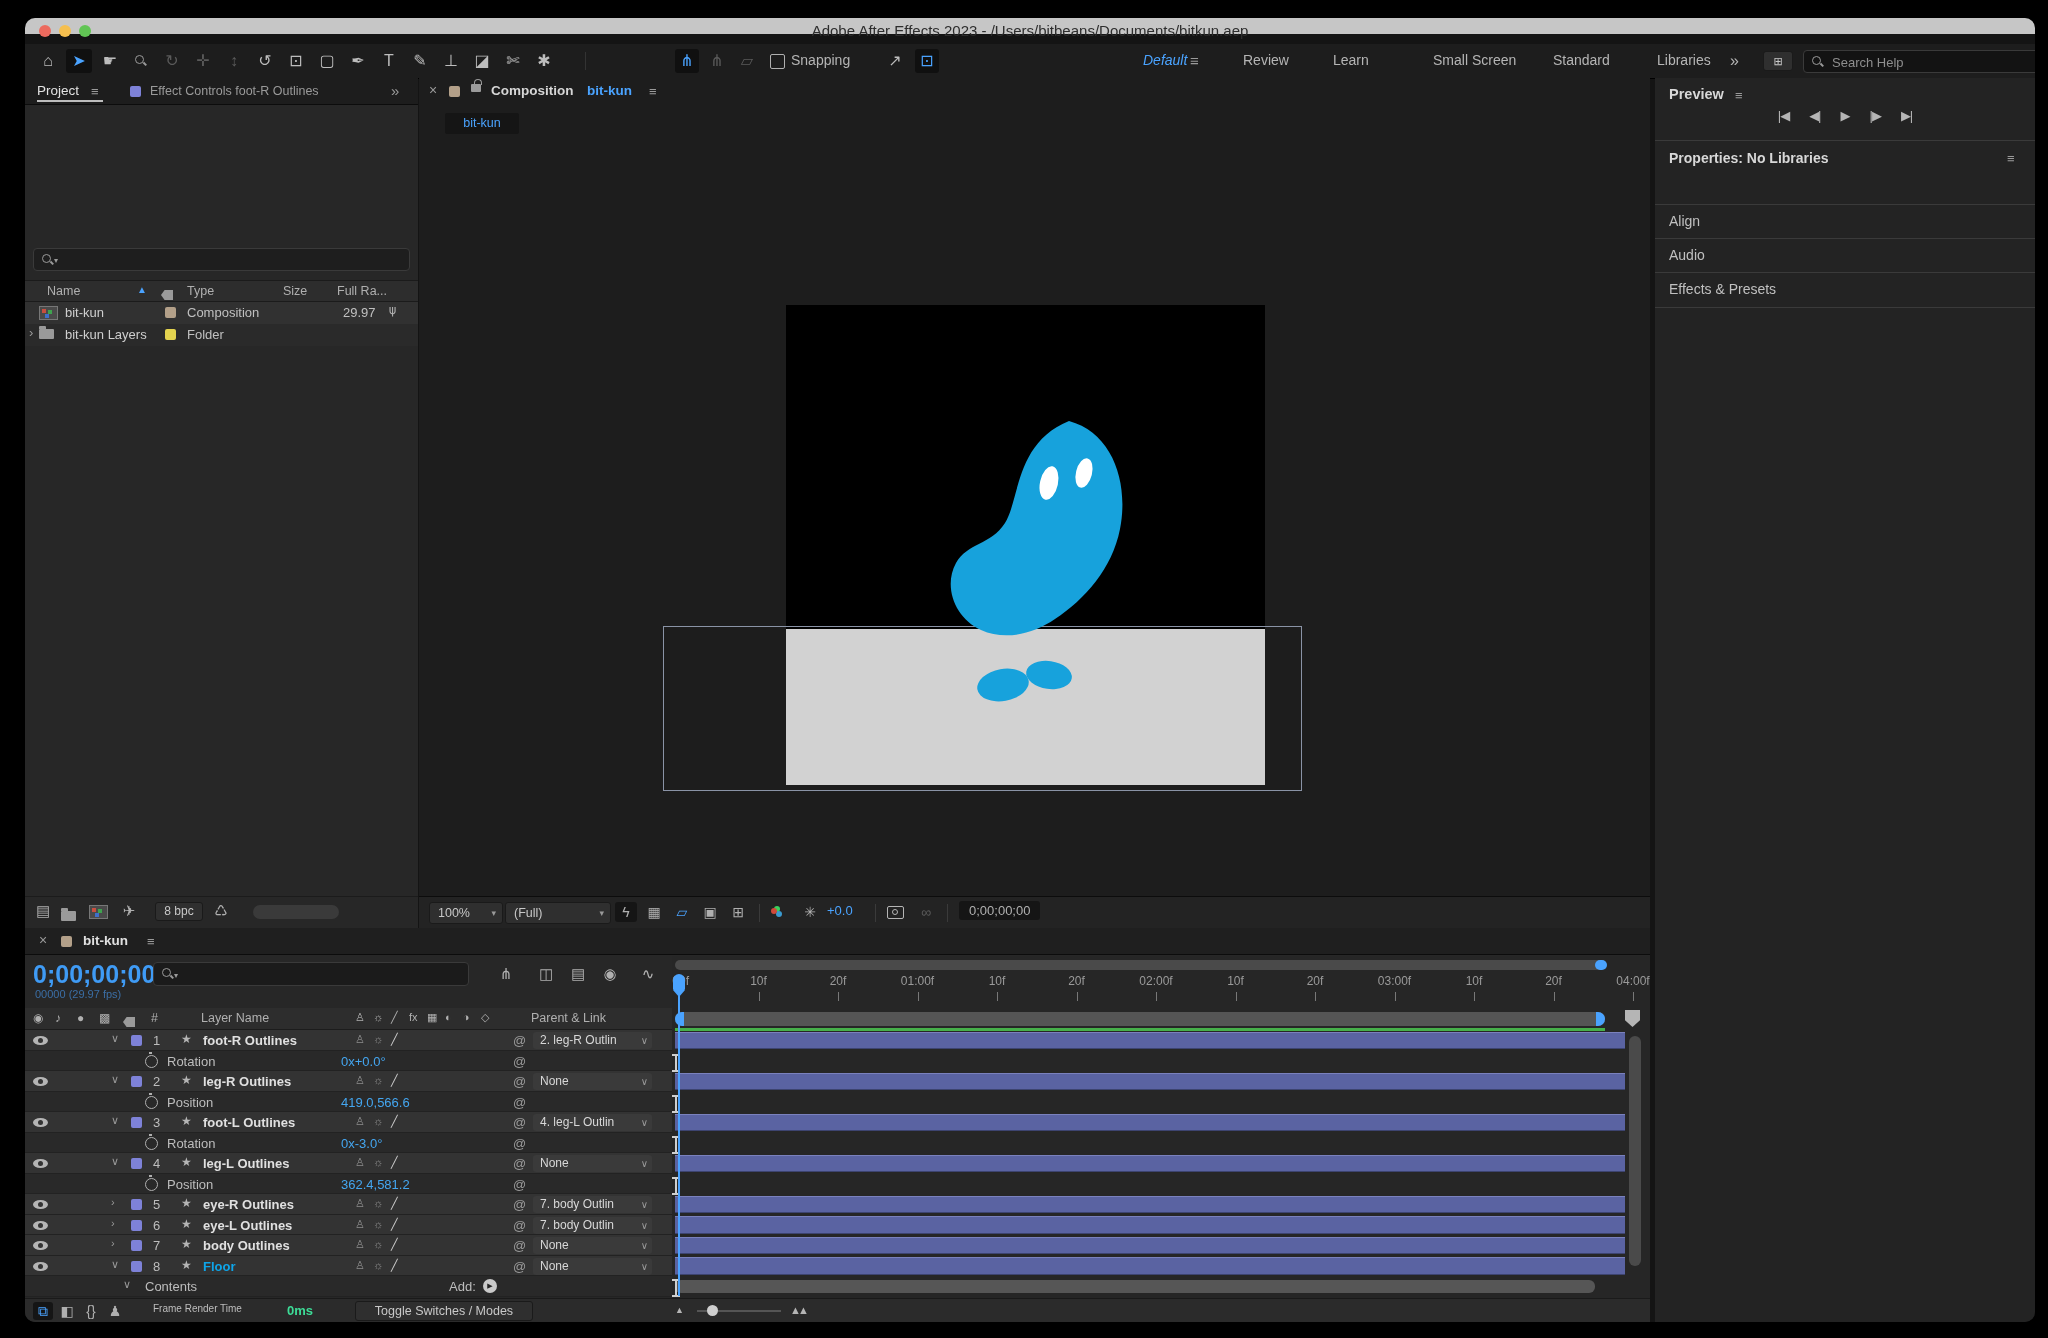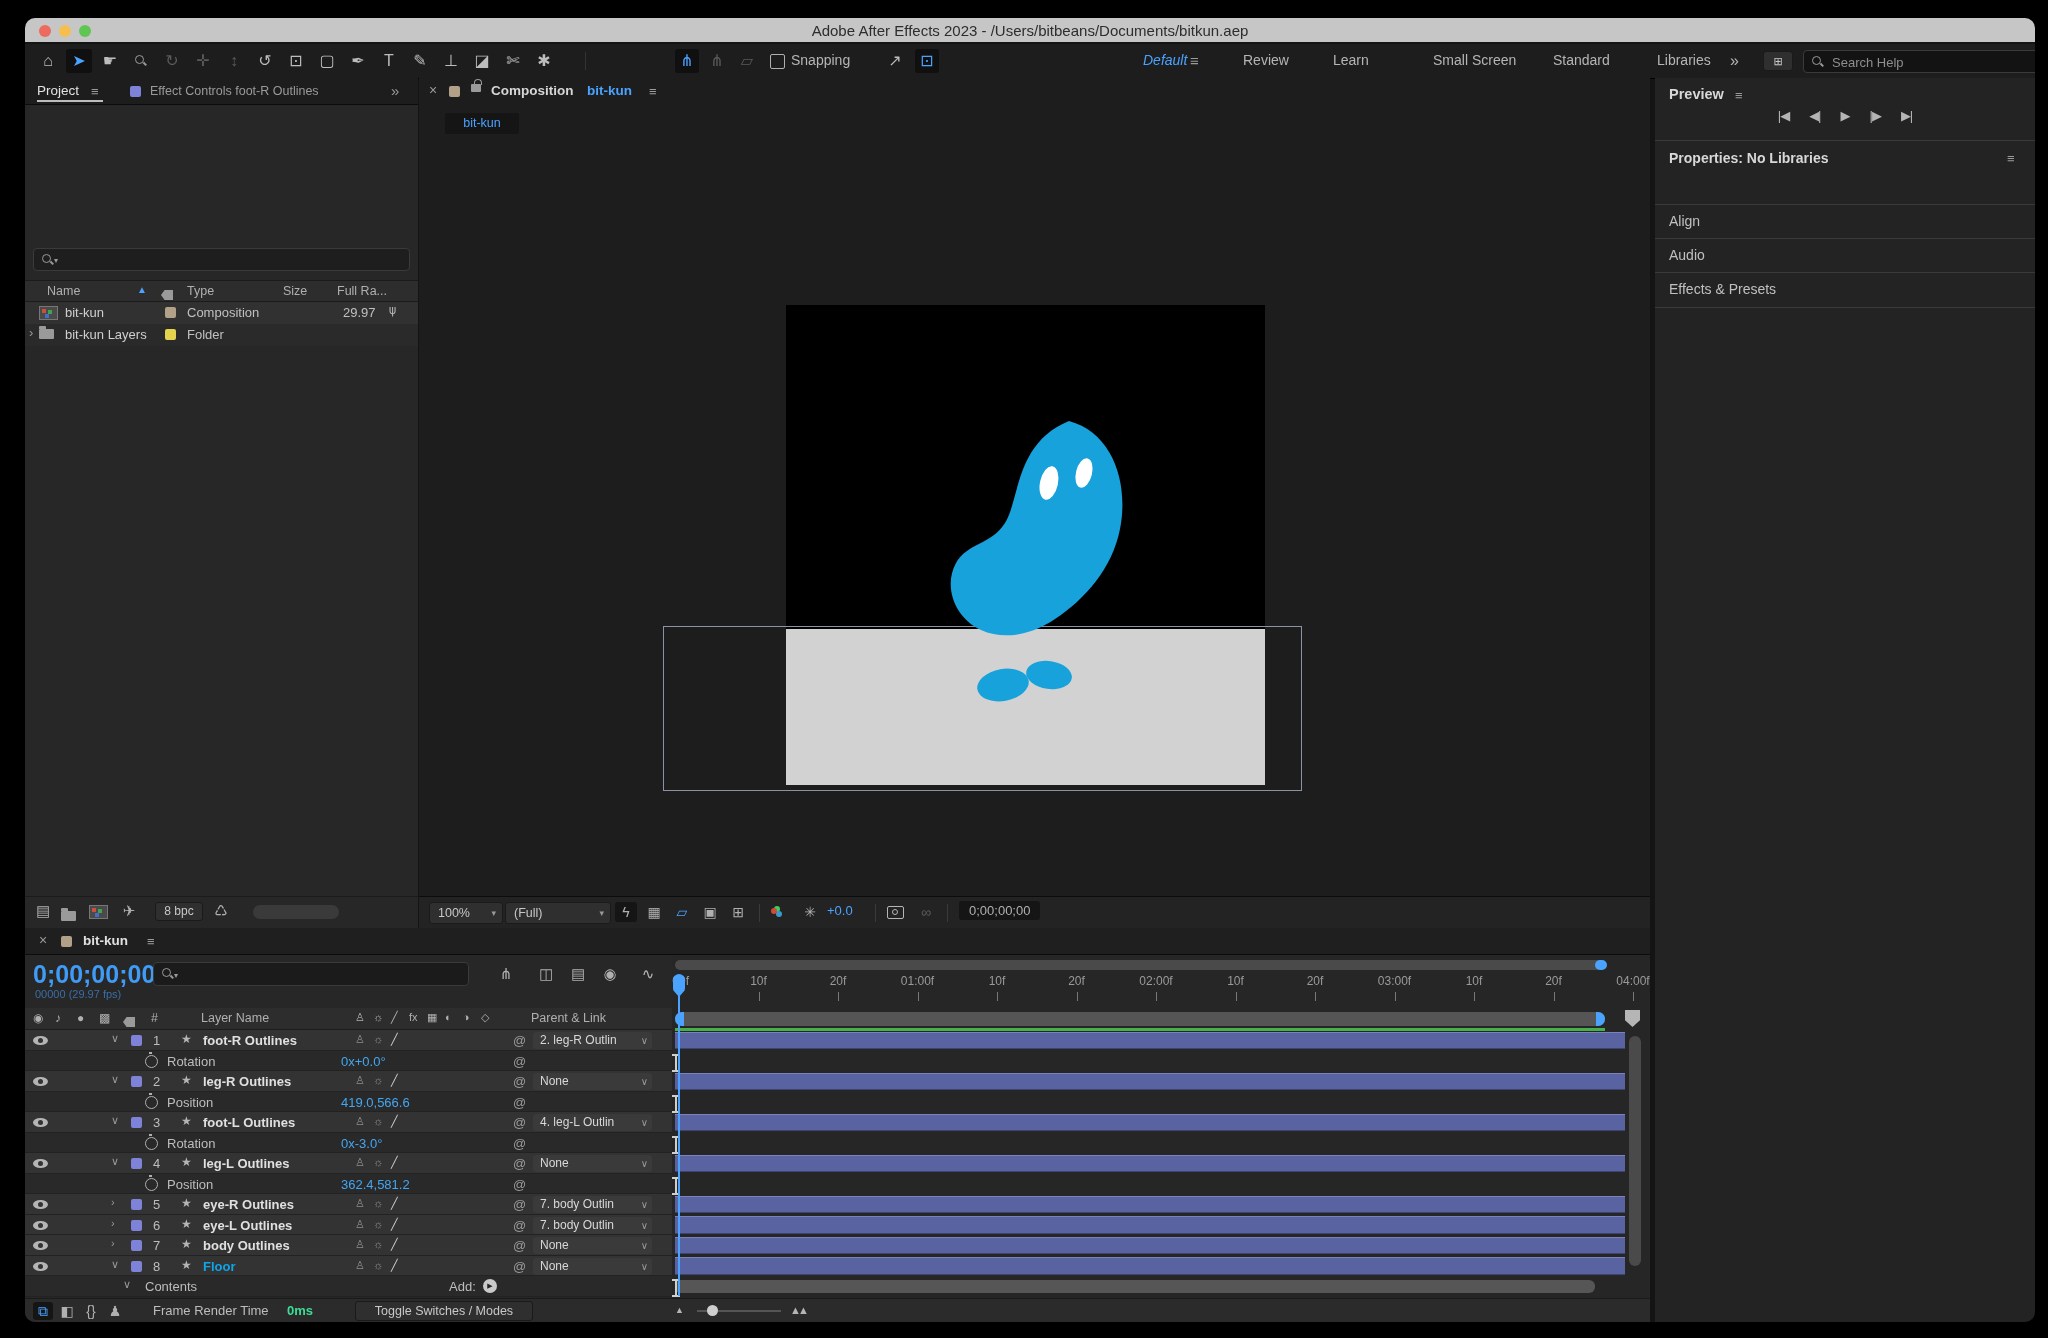--- a/index.html
+++ b/index.html
@@ -1,20 +1,20 @@
 <!DOCTYPE html>
 <html style="--accent_blue: #4aa3ff; --focus_border: #3a6fc4; --layer_bar: #5a63a2; --label_violet: #7e82d8; --label_tan: #b3a089; --label_yellow: #e3d34f; --cache_green: #46b04a; --render_green: #3ddc97; --bean_blue: #17a2dc; --floor_gray: #d2d2d2; --timecode_blue: #3f9bf5; --value_blue: #44a6f0; --titlebar_gray: #c6c6c6; --mac_red: #ec6a5e; --mac_yellow: #f5bf4f; --mac_green: #61c554;"><head>
 <meta charset="utf-8">
 <style>
   html,body{margin:0;padding:0;background:#000;width:2048px;height:1338px;overflow:hidden;
     font-family:"Liberation Sans",sans-serif;-webkit-font-smoothing:antialiased;color:#c8c8c8;}
   .abs{position:absolute;}
   #window{position:absolute;left:25px;top:18px;width:2010px;height:1304px;background:#141414;border-radius:10px;overflow:hidden;}
   
-  #titlebar{position:absolute;left:0;top:0;width:100%;height:24px;background:var(--titlebar_gray);}
+  #titlebar{position:absolute;left:0;top:0;width:100%;height:16px;background:var(--titlebar_gray);}
   .tl{position:absolute;top:7px;width:12px;height:12px;border-radius:50%;}
   #titletext{position:absolute;top:4px;width:100%;text-align:center;font-size:15px;color:#2d2d2d;}
   
   #toolbar{position:absolute;left:0;top:26px;width:100%;height:34px;background:#1d1d1d;border-bottom:1px solid #000;}
   .tool{position:absolute;top:5px;width:26px;height:24px;line-height:24px;text-align:center;font-size:16px;color:#bdbdbd;border-radius:3px;}
   .tool.active{background:#101010;color:var(--accent_blue);}
   .tool.disabled{color:#5a5a5a;}
   .tsep{position:absolute;top:8px;width:1px;height:18px;background:#333;}
   .wslabel{position:absolute;top:8px;font-size:14px;color:#b5b5b5;white-space:nowrap;}
   .wslabel.active{color:var(--accent_blue);}
@@ -497,21 +497,21 @@
       </div>
     <span class="shield" style="left:1600px;top:82px"></span>
 
     <div class="abs" style="left:0;top:370px;width:100%;height:24px;background:#2b2b2b;border-top:1px solid #1a1a1a">
       <div id="tlfootericons">
           <span class="fico blue boxed" style="position: absolute; left: 8px; top: 3px; width: 20px; height: 18px; line-height: 18px;">⧉</span>
           <span class="fico" style="position: absolute; left: 32px; top: 3px; width: 20px; height: 18px; line-height: 18px;">◧</span>
           <span class="fico" style="position: absolute; left: 56px; top: 3px; width: 20px; height: 18px; line-height: 18px;">{}</span>
           <span class="fico" style="position: absolute; left: 80px; top: 3px; width: 20px; height: 18px; line-height: 18px;">♟</span>
         </div>
-      <span class="abs" style="left:128px;top:4px;font-size:13px;color:#bdbdbd">Frame Render Time</span>
+      <span class="abs" style="left:128px;top:4px;font-size:10px;color:#bdbdbd">Frame Render Time</span>
       <span class="abs" style="left:262px;top:4px;font-size:13px;font-weight:bold;color:var(--render_green)">0ms</span>
       <span class="btnbox" style="left:330px;top:2px;width:176px;height:18px;font-size:12.5px;line-height:18px">Toggle Switches / Modes</span>
       <span class="abs" style="left:650px;top:6px;font-size:9px;color:#b5b5b5">▲</span>
       <span class="abs" style="left:672px;top:11px;width:84px;height:2px;background:#555"></span>
       <span class="abs" style="left:682px;top:6px;width:11px;height:11px;border-radius:50%;background:#cfcfcf"></span>
       <span class="abs" style="left:765px;top:5px;font-size:11px;letter-spacing:-3px;color:#b5b5b5">▲▲</span>
     </div>
   </div>
 
 </div>

